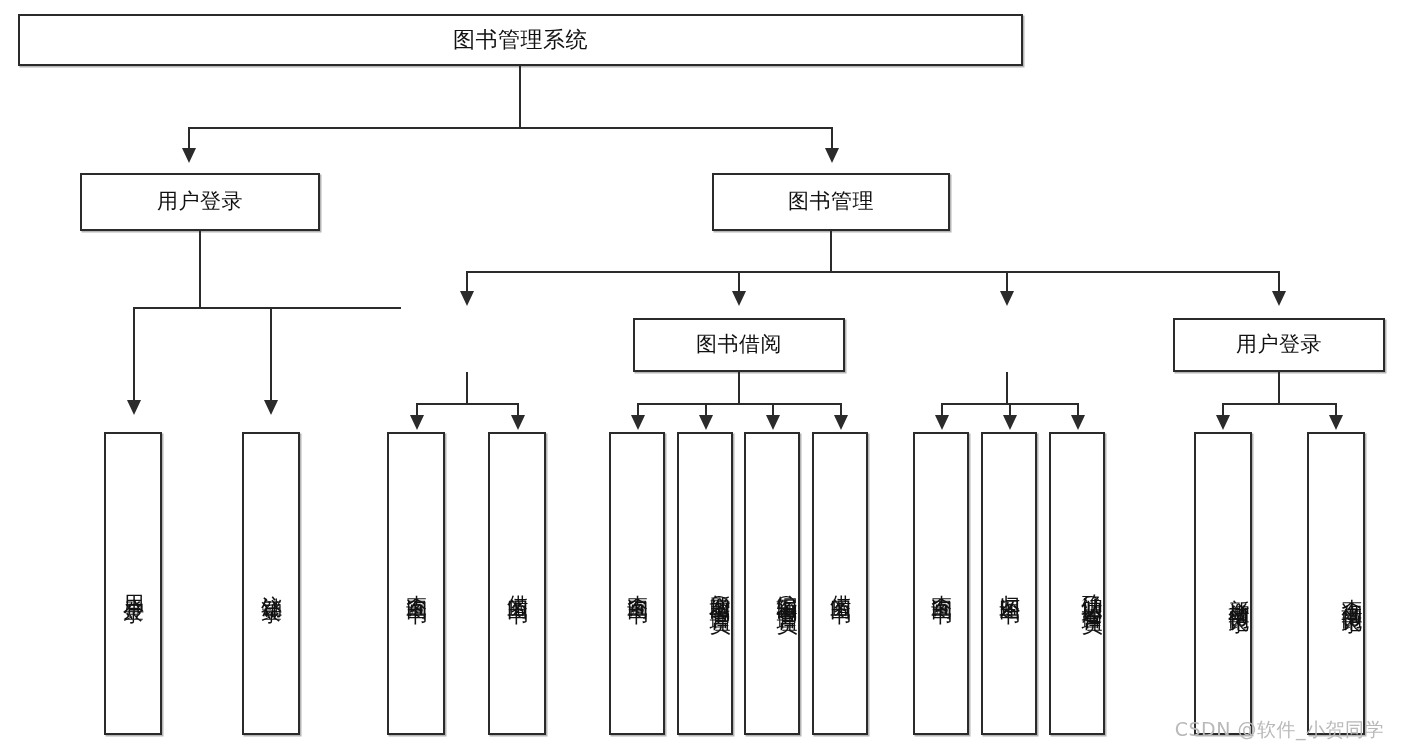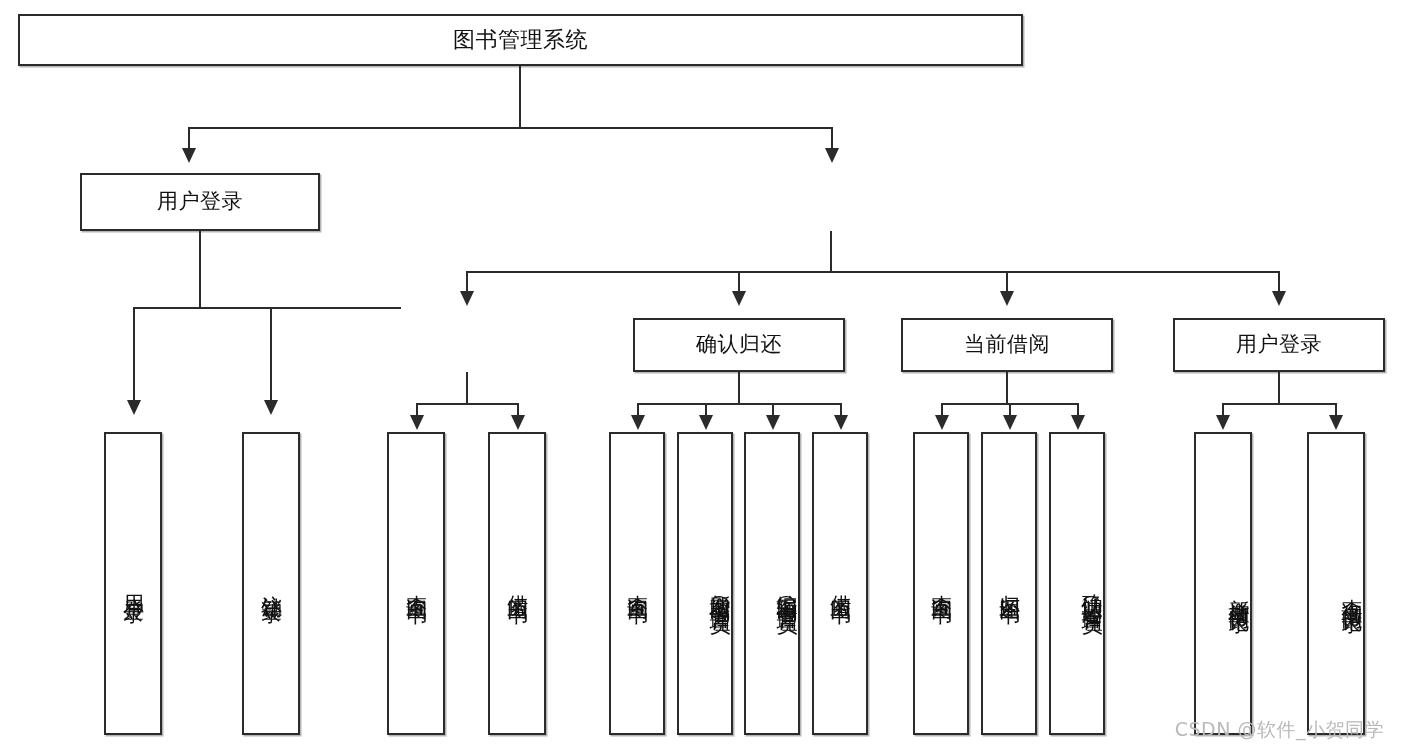--- a/index.html
+++ b/index.html
@@ -85,41 +85,41 @@
 
   <div class="ln h" style="left:188px;top:127px;width:645px;"></div>
 
   <div class="ln v" style="left:188px;top:127px;height:24px;"></div>
   <div class="arrow" style="left:182px;top:148px;"></div>
   <div class="ln v" style="left:831px;top:127px;height:24px;"></div>
   <div class="arrow" style="left:825px;top:148px;"></div>
 
   <div class="node h" style="left:80px;top:173px;width:240px;height:58px;">用户登录</div>
 
+  <div class="node h" style="left:712px;top:173px;width:238px;height:58px;">图书管理</div>
 
   <div class="ln v" style="left:199px;top:231px;height:77px;"></div>
   <div class="ln h" style="left:133px;top:307px;width:268px;"></div>
   <div class="ln v" style="left:133px;top:307px;height:95px;"></div>
   <div class="arrow" style="left:127px;top:400px;"></div>
   <div class="ln v" style="left:270px;top:307px;height:95px;"></div>
   <div class="arrow" style="left:264px;top:400px;"></div>
 
   <div class="ln v" style="left:830px;top:231px;height:41px;"></div>
   <div class="ln h" style="left:466px;top:271px;width:814px;"></div>
   <div class="ln v" style="left:466px;top:271px;height:22px;"></div>
   <div class="arrow" style="left:460px;top:291px;"></div>
   <div class="ln v" style="left:738px;top:271px;height:22px;"></div>
   <div class="arrow" style="left:732px;top:291px;"></div>
   <div class="ln v" style="left:1006px;top:271px;height:22px;"></div>
   <div class="arrow" style="left:1000px;top:291px;"></div>
   <div class="ln v" style="left:1278px;top:271px;height:22px;"></div>
   <div class="arrow" style="left:1272px;top:291px;"></div>
 
-  <div class="node h" style="left:633px;top:318px;width:212px;height:54px;">确认归还</div>
-  <div class="node h" style="left:901px;top:318px;width:212px;height:54px;">当前借阅</div>
+  <div class="node h" style="left:633px;top:318px;width:212px;height:54px;">图书借阅</div>
   <div class="node h" style="left:1173px;top:318px;width:212px;height:54px;">用户登录</div>
 
   <div class="ln v" style="left:466px;top:372px;height:32px;"></div>
   <div class="ln h" style="left:416px;top:403px;width:102px;"></div>
   <div class="ln v" style="left:416px;top:403px;height:14px;"></div>
   <div class="arrow" style="left:410px;top:415px;"></div>
   <div class="ln v" style="left:517px;top:403px;height:14px;"></div>
   <div class="arrow" style="left:511px;top:415px;"></div>
 
   <div class="ln v" style="left:738px;top:372px;height:32px;"></div>

